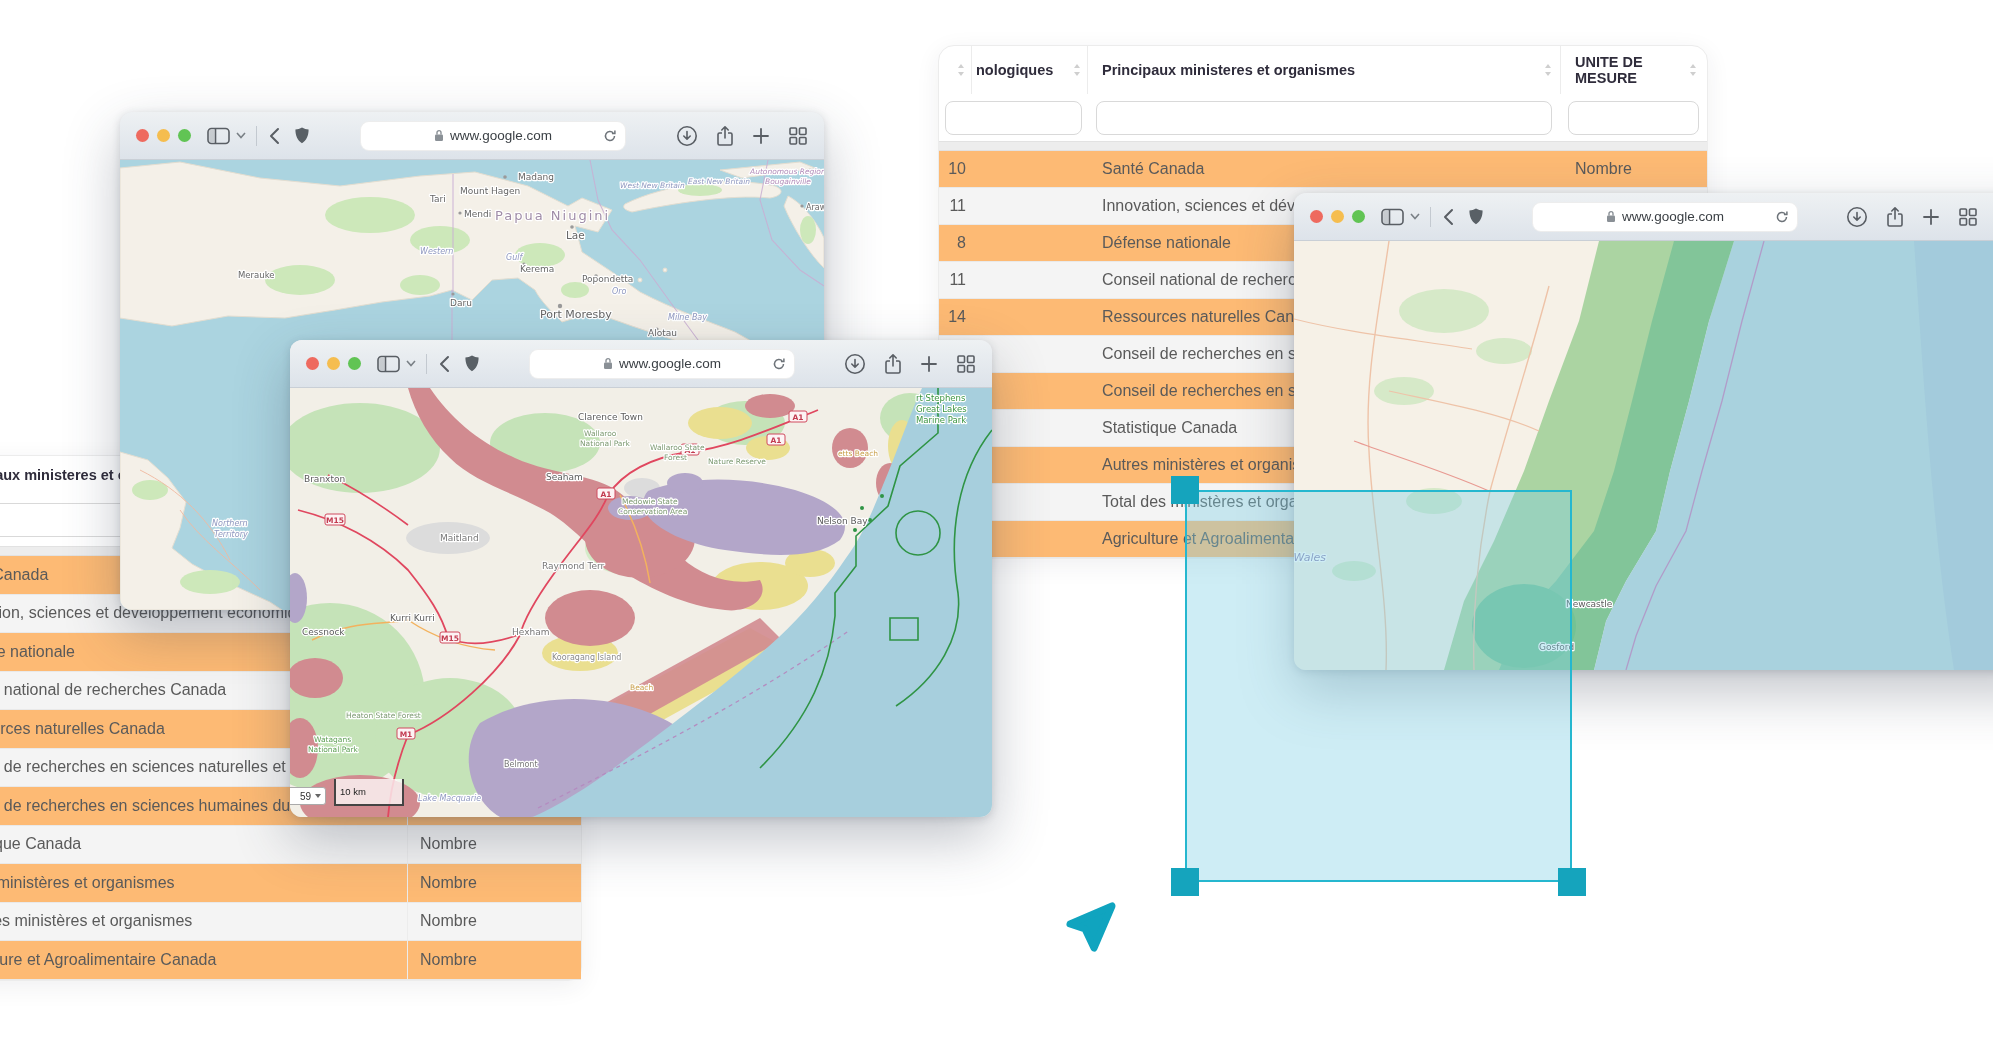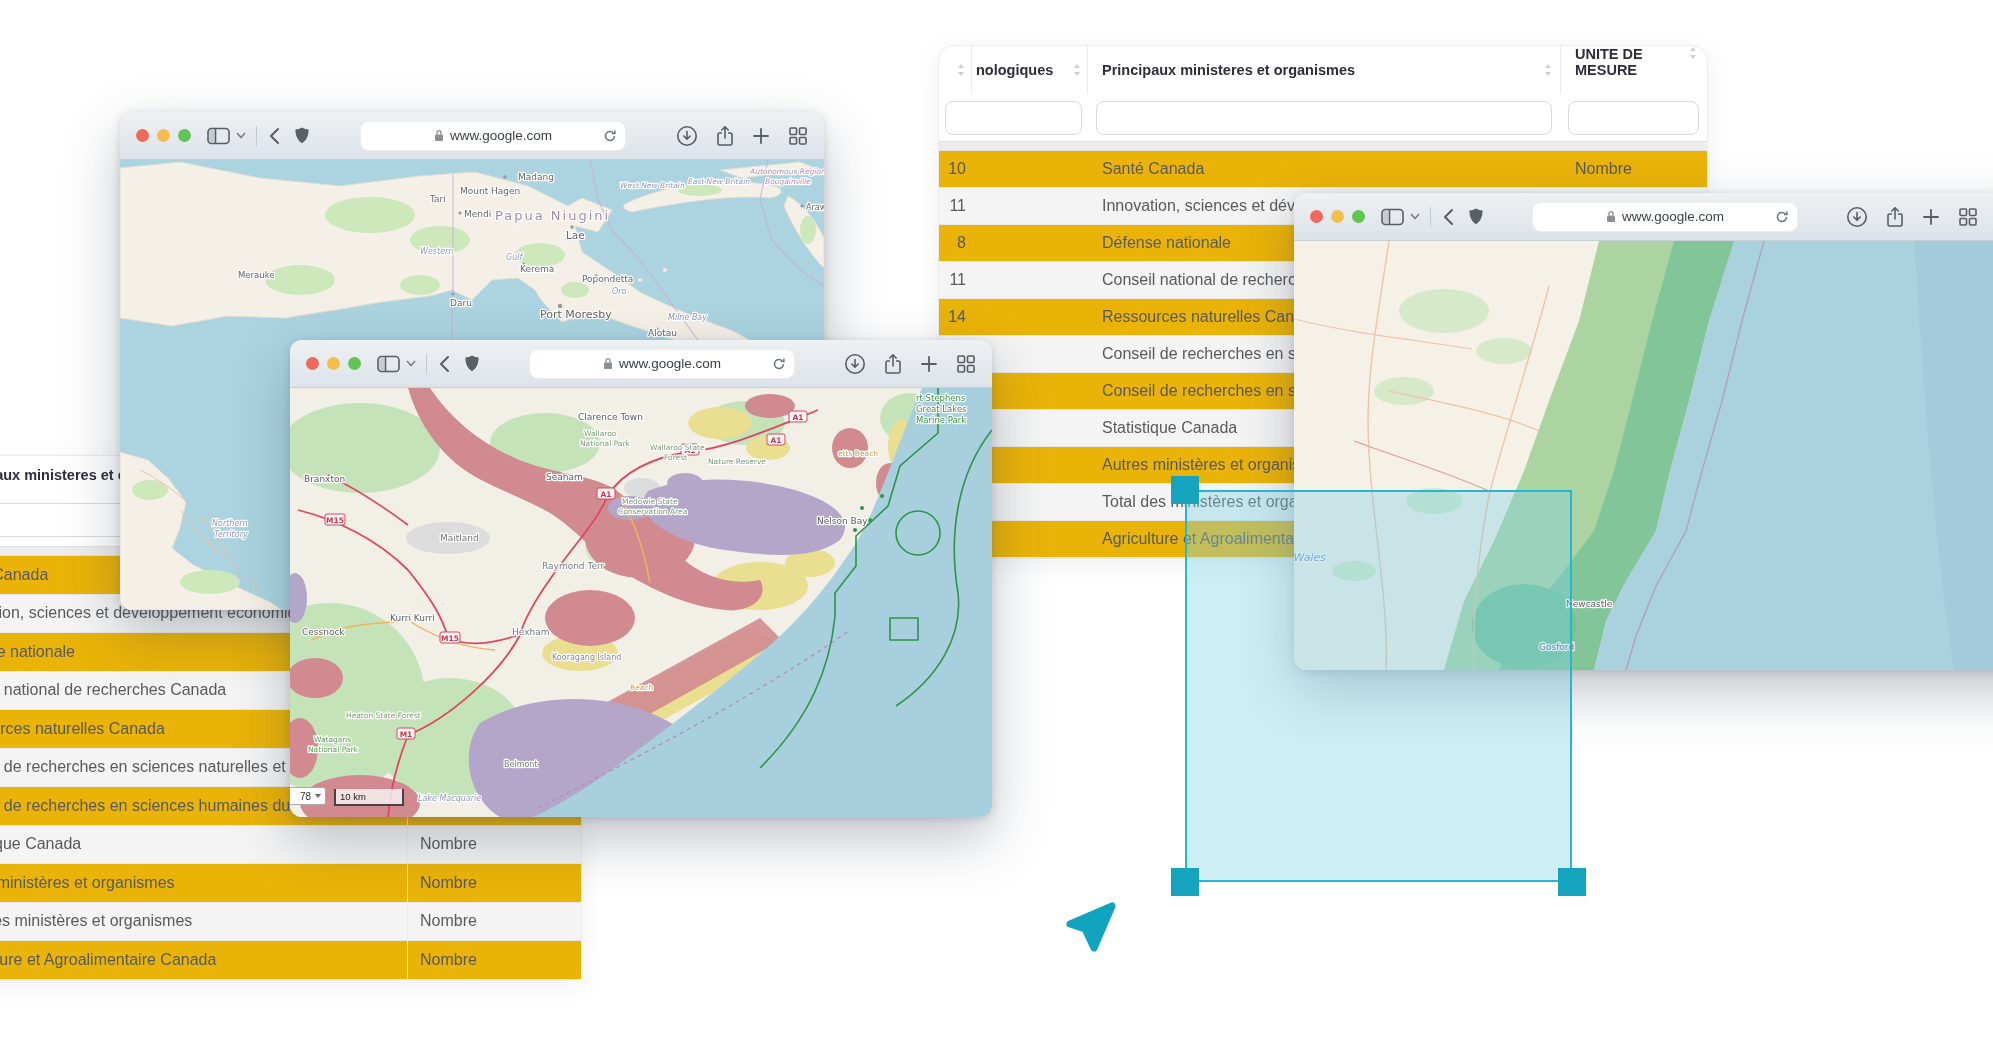--- a/index.html
+++ b/index.html
@@ -12,33 +12,33 @@
           box-shadow:0 6px 24px rgba(40,40,60,.07);}
   .t-head{display:flex;align-items:center;font-weight:bold;color:#2f2c3b;font-size:14.5px;}
   .sorticon{display:inline-block;width:8px;flex:0 0 8px;}
   .sorticon svg{display:block;}
   .t-filter{display:flex;align-items:center;}
   .t-filter input{height:34px;border:1px solid #d9d9d9;border-radius:8px;background:#fff;
                   box-sizing:border-box;padding:0 8px;font-size:14px;color:#444;outline:none;}
   .t-strip{height:8px;background:#ededed;border-top:1px solid #e2e2e2;border-bottom:1px solid #e2e2e2;}
   .trow{display:flex;align-items:center;border-bottom:1px solid #e9e9e9;color:#5a5a5a;font-size:16px;}
   .trow.odd{background:#f4f4f4;}
-  .trow.even{background:#eab308;justify-content:center;}
+  .trow.even{background:#fdba74;justify-content:center;}
   .trow span{white-space:nowrap;overflow:hidden;display:block;}
 
   
   #tableRight{left:938px;top:45px;width:768px;border-radius:16px 16px 8px 8px;}
   #tableRight .t-head{height:48px;}
   #tableRight .c1{width:33px;flex:0 0 33px;border-right:1px solid #ececec;height:100%;
                   display:flex;align-items:center;justify-content:flex-end;padding-right:6px;box-sizing:border-box;}
   #tableRight .c2{width:116px;flex:0 0 116px;border-right:1px solid #ececec;height:100%;box-sizing:border-box;
                   display:flex;align-items:center;padding-left:4px;}
   #tableRight .c3{width:473px;flex:0 0 473px;border-right:1px solid #ececec;height:100%;box-sizing:border-box;
                   display:flex;align-items:center;padding-left:14px;}
-  #tableRight .c4{flex:1;height:100%;display:flex;padding-left:14px;box-sizing:border-box;}
+  #tableRight .c4{flex:1;height:100%;display:flex;align-items:center;padding-left:14px;box-sizing:border-box;}
   #tableRight .t-filter{height:47px;}
   #tableRight .f2{margin-left:6px;width:137px;}
   #tableRight .f3{margin-left:14px;width:456px;}
   #tableRight .f4{margin-left:16px;width:131px;}
   #tableRight .trow{height:36px;}
   #tableRight .trow .rnum{width:27px;flex:0 0 27px;text-align:right;padding-right:6px;}
   #tableRight .trow .rmid{width:116px;flex:0 0 116px;}
   #tableRight .trow .rname{width:459px;flex:0 0 459px;padding-left:14px;}
   #tableRight .trow .runit{flex:1;padding-left:14px;}
 
@@ -68,21 +68,21 @@
   .spacer{flex:1 1 auto;}
   .mappane{position:absolute;left:0;right:0;bottom:0;top:48px;}
   .mappane svg{display:block;}
 
   
   .zoomselect{position:absolute;left:-10px;bottom:12px;width:46px;height:18px;background:#fff;
               border:1px solid #aaa;border-radius:3px;font-size:10px;color:#333;
               display:flex;align-items:center;justify-content:flex-end;padding-right:4px;gap:4px;box-sizing:border-box;}
   .zoomselect .caret{width:0;height:0;border-left:3.5px solid transparent;border-right:3.5px solid transparent;
                      border-top:4px solid #666;}
-  .scalebar{position:absolute;left:44px;bottom:11px;width:70px;height:17px;background:rgba(255,255,255,.75);
+  .scalebar{position:absolute;left:44px;bottom:11px;width:70px;height:27px;background:rgba(255,255,255,.75);
             border-left:2px solid #444;border-right:2px solid #444;border-bottom:2px solid #444;
             font-size:9.5px;color:#222;display:flex;align-items:center;padding-left:4px;box-sizing:border-box;}
 
   
   #selection{left:1185px;top:490px;width:387px;height:392px;box-sizing:border-box;
              border:2px solid #25b7cf;background:rgba(125,208,228,.38);z-index:60;}
   .handle{position:absolute;width:28px;height:28px;background:#15a4bd;z-index:61;}
   #cursor{left:1062px;top:896px;z-index:70;}
 
   
@@ -675,21 +675,21 @@
         <text class="lbl" x="214" y="379" font-size="8" fill="#777">Belmont</text>
         <text class="lbl" x="626" y="13" font-size="8.5" fill="#3a9440">rt Stephens</text>
         <text class="lbl" x="626" y="24" font-size="8.5" fill="#3a9440">Great Lakes</text>
         <text class="lbl" x="626" y="35" font-size="8.5" fill="#3a9440">Marine Park</text>
         <text class="lbl" x="548" y="68" font-size="7.5" fill="#c9a04b">etts Beach</text>
         <text class="lbl" x="340" y="302" font-size="7.5" fill="#c9a04b">Beach</text>
         <text class="lbl" x="418" y="76" font-size="7.5" fill="#7d9a72">Nature Reserve</text>
       </g>
     </svg>
     <div class="zoomselect">
-      <span>78</span>
+      <span>59</span>
       <span class="caret"></span>
     </div>
     <div class="scalebar">
       <span>10 km</span>
     </div>
   </div>
 </div>
 
 <div class="bwin" style="left:1294px;top:193px;width:760px;height:477px;z-index:30;">
   <div class="chrome" style="padding-right:76px;">

